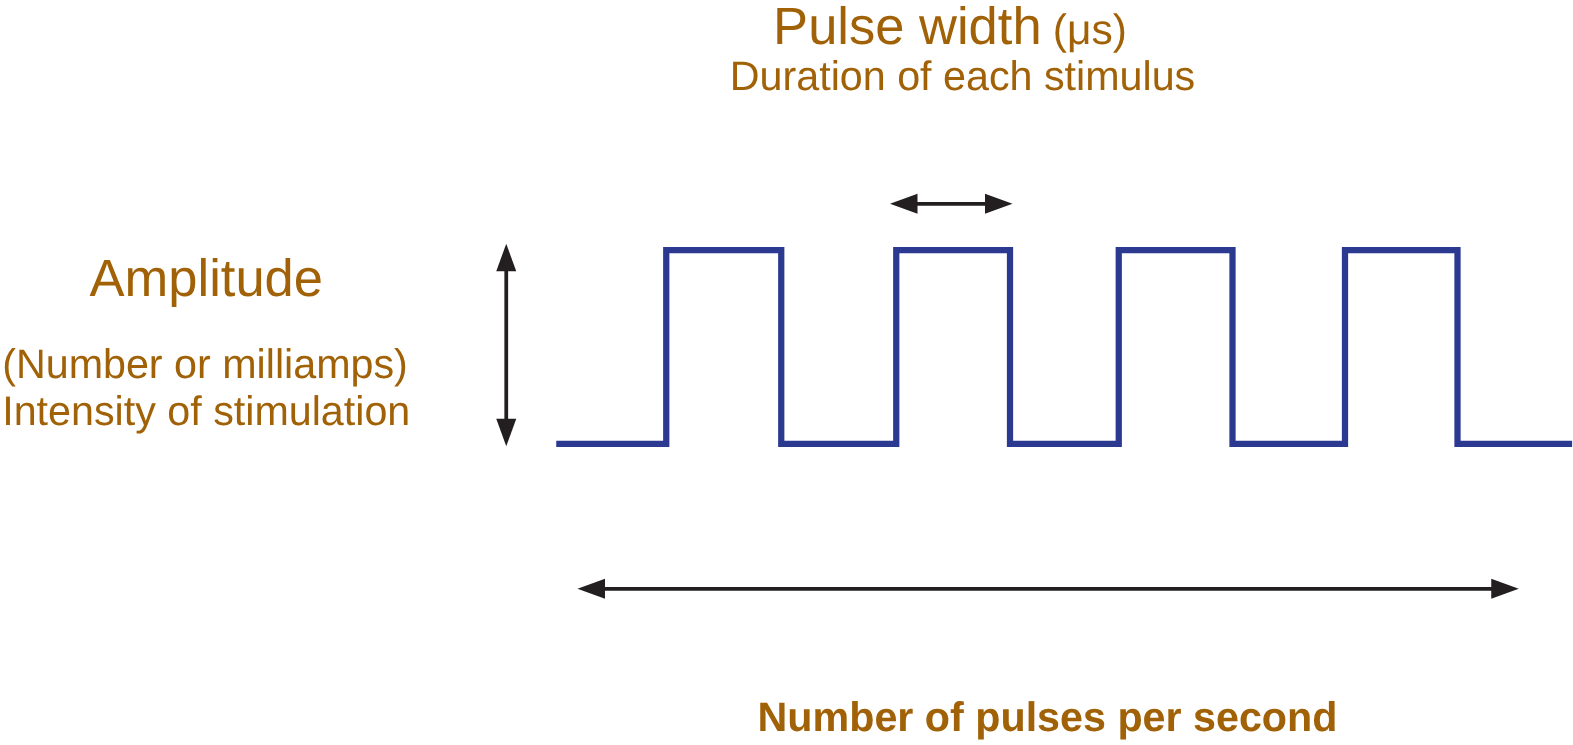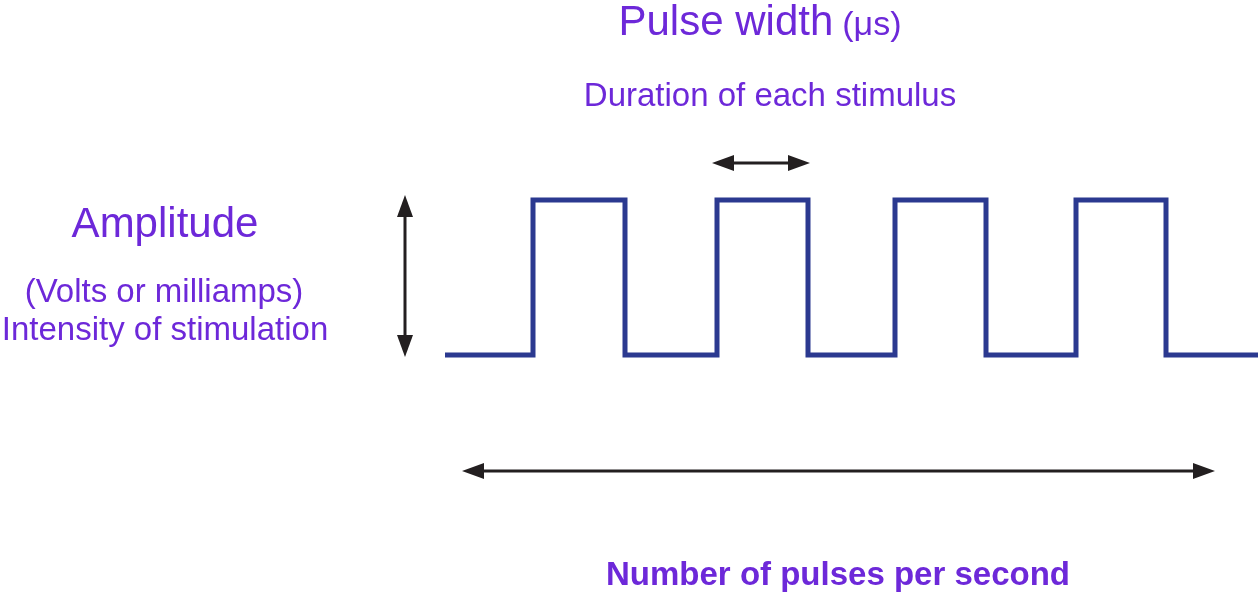--- a/index.html
+++ b/index.html
@@ -19,21 +19,21 @@
   .figure-svg {
     position: absolute;
     left: 0;
     top: 0;
   }
   .label {
     position: absolute;
     transform: translateX(-50%);
     white-space: nowrap;
     line-height: 1;
-    color: #6d28d9;
+    color: #a16207;
   }
   .title { font-size: 42px; }
   .sub   { font-size: 33px; }
   .unit  { font-size: 34px; margin-left: 9px; }
 </style>
 </head>
 <body>
 
 <div class="canvas">
 
@@ -52,21 +52,21 @@
       <g>
         <line x1="482" y1="471" x2="1195" y2="471" stroke="#231f20" stroke-width="3"></line>
         <polygon points="462,471 484,463 484,479" fill="#231f20"></polygon>
         <polygon points="1215,471 1193,463 1193,479" fill="#231f20"></polygon>
       </g>
     </svg>
 
   <div class="label title" style="left:760px; top:0px;">
     <span>Pulse width</span><span class="unit">(μs)</span>
   </div>
-  <div class="label sub" style="left:770px; top:44px;margin-top:34px;">Duration of each stimulus</div>
+  <div class="label sub" style="left:770px; top:44px;">Duration of each stimulus</div>
 
   <div class="label title" style="left:165px; top:202px;">Amplitude</div>
-  <div class="label sub" style="left:164px; top:274px;">(Volts or milliamps)</div>
+  <div class="label sub" style="left:164px; top:274px;">(Number or milliamps)</div>
   <div class="label sub" style="left:165px; top:312px;">Intensity of stimulation</div>
 
   <div class="label sub" style="left:838px; top:557px;font-weight:bold;">Number of pulses per second</div>
 
 </div>
 
 </body></html>

